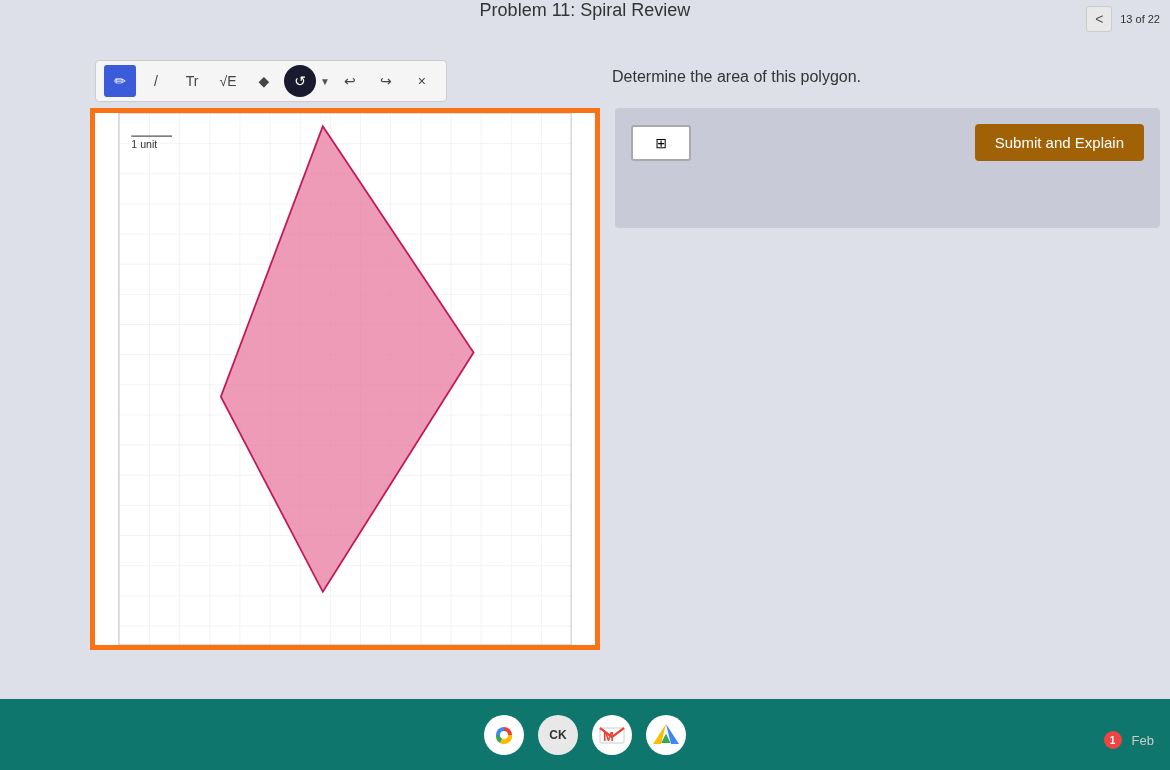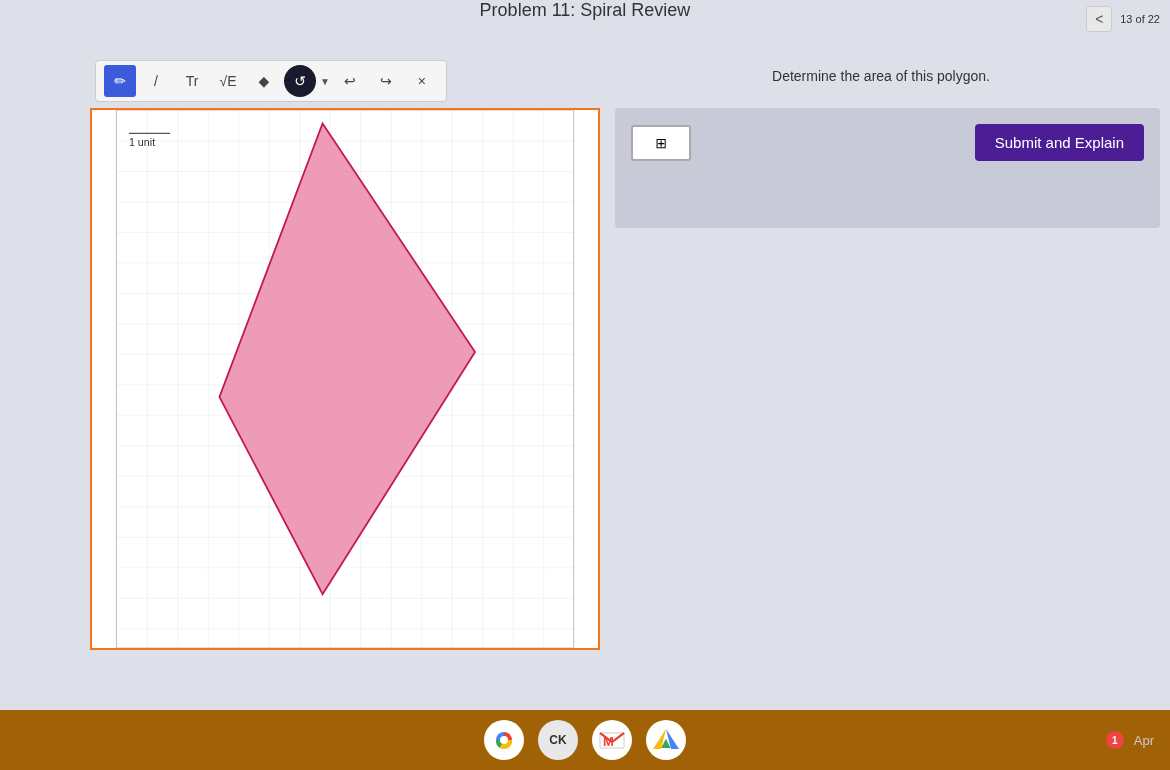--- a/index.html
+++ b/index.html
@@ -91,26 +91,25 @@
       font-size: 10px;
       color: #555;
     }
 
     
     .instruction-bar {
       position: absolute;
       top: 60px;
       left: 600px;
       right: 8px;
-      font-size: 14px;
+      font-size: 16px;
       color: #333;
       padding: 8px 12px;
       display: flex;
       align-items: center;
-      justify-content: center;
     }
 
     
     .working-area {
       position: absolute;
       top: 108px;
       left: 0;
       right: 0;
       bottom: 60px;
       display: flex;
@@ -118,21 +117,21 @@
     }
 
     
     .grid-canvas {
       position: absolute;
       top: 0;
       left: 90px;
       width: 510px;
       bottom: 0;
       background: white;
-      border: 2px solid #f97316;
+      border: 5px solid #f97316;
       overflow: hidden;
     }
 
     .grid-svg {
       width: 100%;
       height: 100%;
     }
 
     
     .answer-panel {
@@ -162,38 +161,38 @@
       border: 2px solid #aaa;
       border-radius: 3px;
       display: flex;
       align-items: center;
       justify-content: center;
       font-size: 13px;
     }
 
     .submit-btn {
       margin-left: auto;
-      background: #4c1d95;
+      background: #a16207;
       color: white;
       border: none;
       border-radius: 4px;
       padding: 10px 20px;
       font-size: 15px;
       cursor: pointer;
       font-weight: 500;
     }
 
     
     .taskbar {
       position: absolute;
       bottom: 0;
       left: 0;
       right: 0;
-      height: 60px;
-      background: #a16207;
+      height: 71px;
+      background: #0f766e;
       display: flex;
       align-items: center;
       justify-content: center;
       gap: 14px;
     }
 
     .taskbar-icon {
       width: 40px;
       height: 40px;
       border-radius: 50%;
@@ -355,15 +354,15 @@
       <polygon points="15,4 28,24 20,24" fill="#4285F4"></polygon>
       <polygon points="2,24 28,24 20,14" fill="#34A853" opacity="0"></polygon>
       <text x="7" y="23" font-size="16" fill="#34A853">▲</text>
     </svg>
   </div>
 
   <div class="taskbar-right">
     <div class="taskbar-dot">
       <span>1</span>
     </div>
-    <span>Apr</span>
+    <span>Feb</span>
   </div>
 </div>
 
 </body></html>

